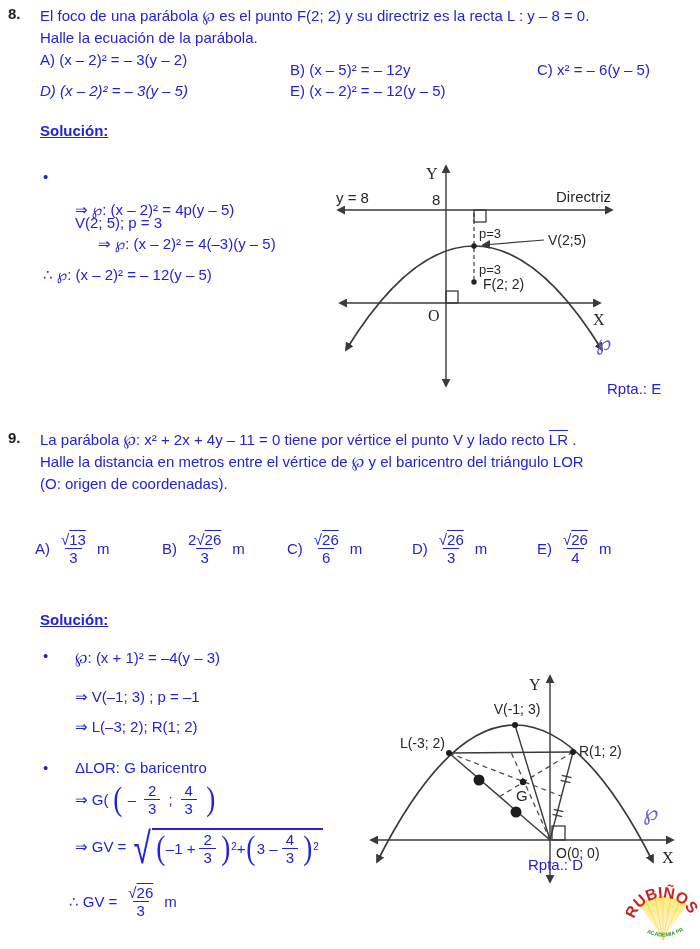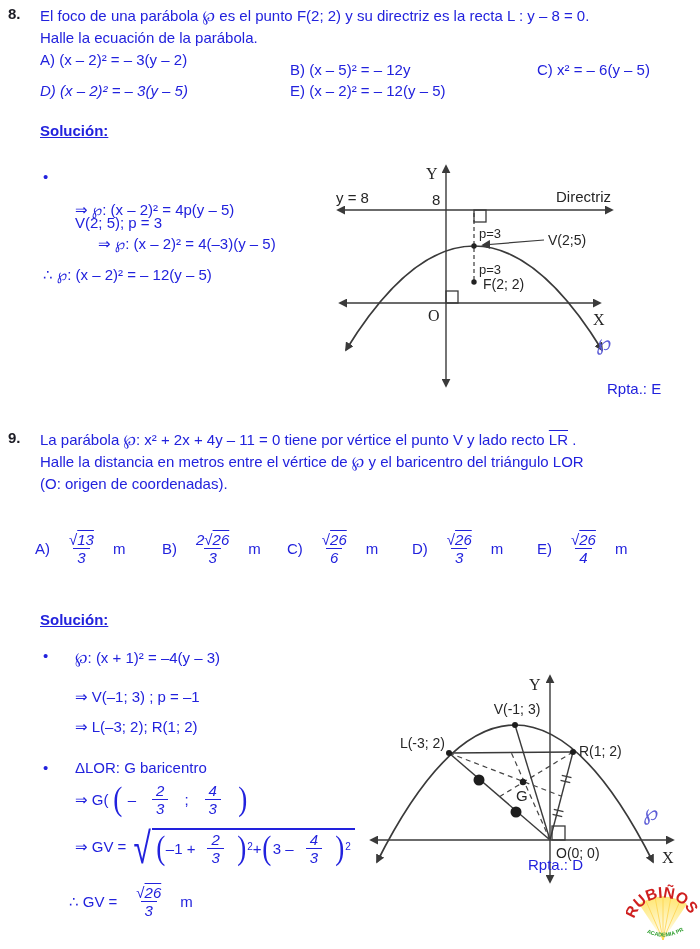--- a/index.html
+++ b/index.html
@@ -13,21 +13,21 @@
     font-family:"Liberation Sans", sans-serif; font-size:15px; color:var(--text-blue);
   }
   .abs{position:absolute; white-space:nowrap;}
   .num{color:var(--dark); font-weight:bold;}
   .sol-head{font-weight:bold; text-decoration:underline;}
   .answer{font-weight:normal;}
   .stmt{line-height:22px;}
   .ovl{text-decoration:overline;}
   .row{display:inline-flex; align-items:center; gap:4px;}
   
-  .fr{display:inline-flex; flex-direction:column; align-items:center; line-height:1.15; vertical-align:middle; margin:0 12px;font-style:italic;}
+  .fr{display:inline-flex; flex-direction:column; align-items:center; line-height:1.15; vertical-align:middle; margin:0 4px;}
   .fr .fn{padding:0 3px; display:inline-block;}
   .fr .fd{border-top:1.5px solid currentColor; padding:0 4px; display:inline-block;}
   
   .tallp{font-family:"Liberation Serif", serif; font-weight:300; font-size:34px; line-height:.9; display:inline-block; transform:scaleX(.8);}
   sup.s2{font-size:10px; vertical-align:top; line-height:1; position:relative; top:-2px;}
   
   .rsign{font-size:44px; line-height:.85; display:inline-block; transform:scaleX(.72); margin-right:-7px;}
   .rbody{display:inline-flex; align-items:center; border-top:2px solid currentColor; padding:1px 4px 0 3px;}
   .rsm{font-size:inherit;}
   svg text{font-family:"Liberation Sans", sans-serif; fill:#262626;}

